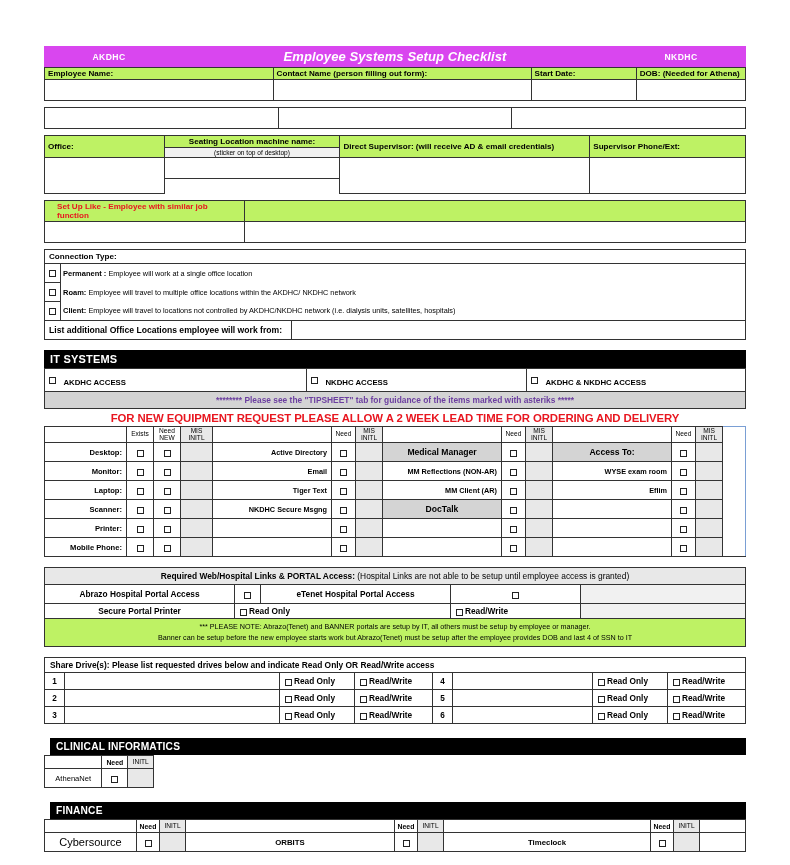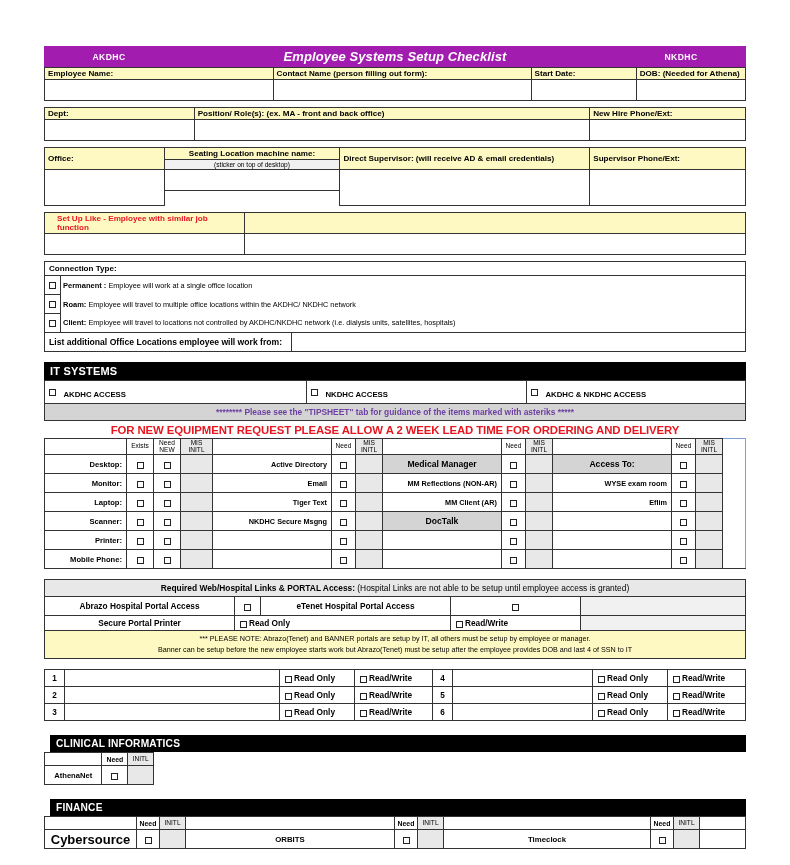--- a/index.html
+++ b/index.html
@@ -23,22 +23,22 @@
   }
   table { border-collapse: collapse; width: 100%; }
   td, th { padding: 0; }
 
   
   .b     { border: 1px solid #333; }
   .bt    { border-top: 1px solid #333; }
   .bb    { border-bottom: 1px solid #333; }
   .bl    { border-left: 1px solid #333; }
 
-  .blk { background:#a21caf; color:#fff; font-weight:bold; }
-  .gray  { background: #fef9c3; }
+  .blk { background:#d946ef; color:#fff; font-weight:bold; }
+  .gray  { background: #bef264; }
   .lgray { background: #e8e8e8; }
   .fgray { background: #f1f1f1; }
 
   .lbl {
     font-size: 8.1px; font-weight: bold; color:#000;
     padding: 1px 3px; white-space: nowrap;
   }
   .ctr { text-align:center; }
   .blank { height: 21px; background:#fff; }
 
@@ -131,25 +131,20 @@
         <td class="b blank"></td>
         <td class="b blank"></td>
       </tr>
     </tbody>
       </table>
 
     <div class="spacer6"></div>
 
     <table>
       <tbody>
-          <tr>
-        <td class="b gray lbl" style="width:150px;">Dept:</td>
-        <td class="b gray lbl" style="width:396px;">Position/ Role(s):   (ex. MA - front and back office)</td>
-        <td class="b gray lbl" style="width:156px;">New Hire Phone/Ext:</td>
-      </tr>
       <tr>
         <td class="b blank"></td>
         <td class="b blank"></td>
         <td class="b blank"></td>
       </tr>
     </tbody>
       </table>
 
     <div class="spacer6"></div>
 
@@ -412,20 +407,23 @@
           <div>Banner can be setup before the new employee starts work but Abrazo(Tenet) must be setup after the employee provides DOB and last 4 of SSN to IT</div>
         </td>
       </tr>
     </tbody>
       </table>
 
     <div class="spacer10"></div>
 
     <table class="b">
       <tbody>
+          <tr>
+        <td colspan="8" class="b sharehdr">Share Drive(s):  Please list requested drives below and indicate Read Only OR Read/Write access</td>
+      </tr>
       <tr>
         <td class="b sharenum" style="width:20px;">1</td>
         <td class="b" style="width:215px; height:17px;"></td>
         <td class="b rwlbl" style="width:75px;"><span class="cb"></span><span>Read Only</span></td>
         <td class="b rwlbl" style="width:78px;"><span class="cb"></span><span>Read/Write</span></td>
         <td class="b sharenum" style="width:20px;">4</td>
         <td class="b"></td>
         <td class="b rwlbl" style="width:75px;"><span class="cb"></span><span>Read Only</span></td>
         <td class="b rwlbl" style="width:78px;"><span class="cb"></span><span>Read/Write</span></td>
       </tr>
@@ -456,21 +454,21 @@
 
     <div class="secbar sm">CLINICAL INFORMATICS</div>
     <table style="width:110px;">
       <tbody>
           <tr>
         <td class="b" style="width:58px; height:13px;"></td>
         <td class="b hdr-mini-b" style="width:26px;">Need</td>
         <td class="b hdr-mini lgray" style="width:26px;">INITL</td>
       </tr>
       <tr>
-        <td class="b ctr" style="font-size:7.6px; font-weight:bold; height:14px;">AthenaNet</td>
+        <td class="b ctr" style="font-size:7.6px; font-weight:normal; height:14px;">AthenaNet</td>
         <td class="b cb-wrap"><span class="cb"></span></td>
         <td class="b lgray"></td>
       </tr>
     </tbody>
       </table>
 
     <div class="spacer14"></div>
 
     <div class="secbar sm">FINANCE</div>
     <table>
@@ -481,21 +479,21 @@
         <td class="b hdr-mini lgray" style="width:26px;">INITL</td>
         <td class="b" style="width:209px;"></td>
         <td class="b hdr-mini-b" style="width:23px;">Need</td>
         <td class="b hdr-mini lgray" style="width:26px;">INITL</td>
         <td class="b" style="width:207px;"></td>
         <td class="b hdr-mini-b" style="width:23px;">Need</td>
         <td class="b hdr-mini lgray" style="width:26px;">INITL</td>
         <td class="b"></td>
       </tr>
       <tr>
-        <td class="b ctr" style="font-size:13px; font-weight:bold; height:14px;">Cybersource</td>
+        <td class="b ctr" style="font-size:11px; font-weight:normal; height:14px;">Cybersource</td>
         <td class="b cb-wrap"><span class="cb"></span></td>
         <td class="b lgray"></td>
         <td class="b ctr" style="font-size:7.8px; font-weight:bold;">ORBITS</td>
         <td class="b cb-wrap"><span class="cb"></span></td>
         <td class="b lgray"></td>
         <td class="b ctr" style="font-size:7.8px; font-weight:bold;">Timeclock</td>
         <td class="b cb-wrap"><span class="cb"></span></td>
         <td class="b lgray"></td>
         <td class="b"></td>
       </tr>

